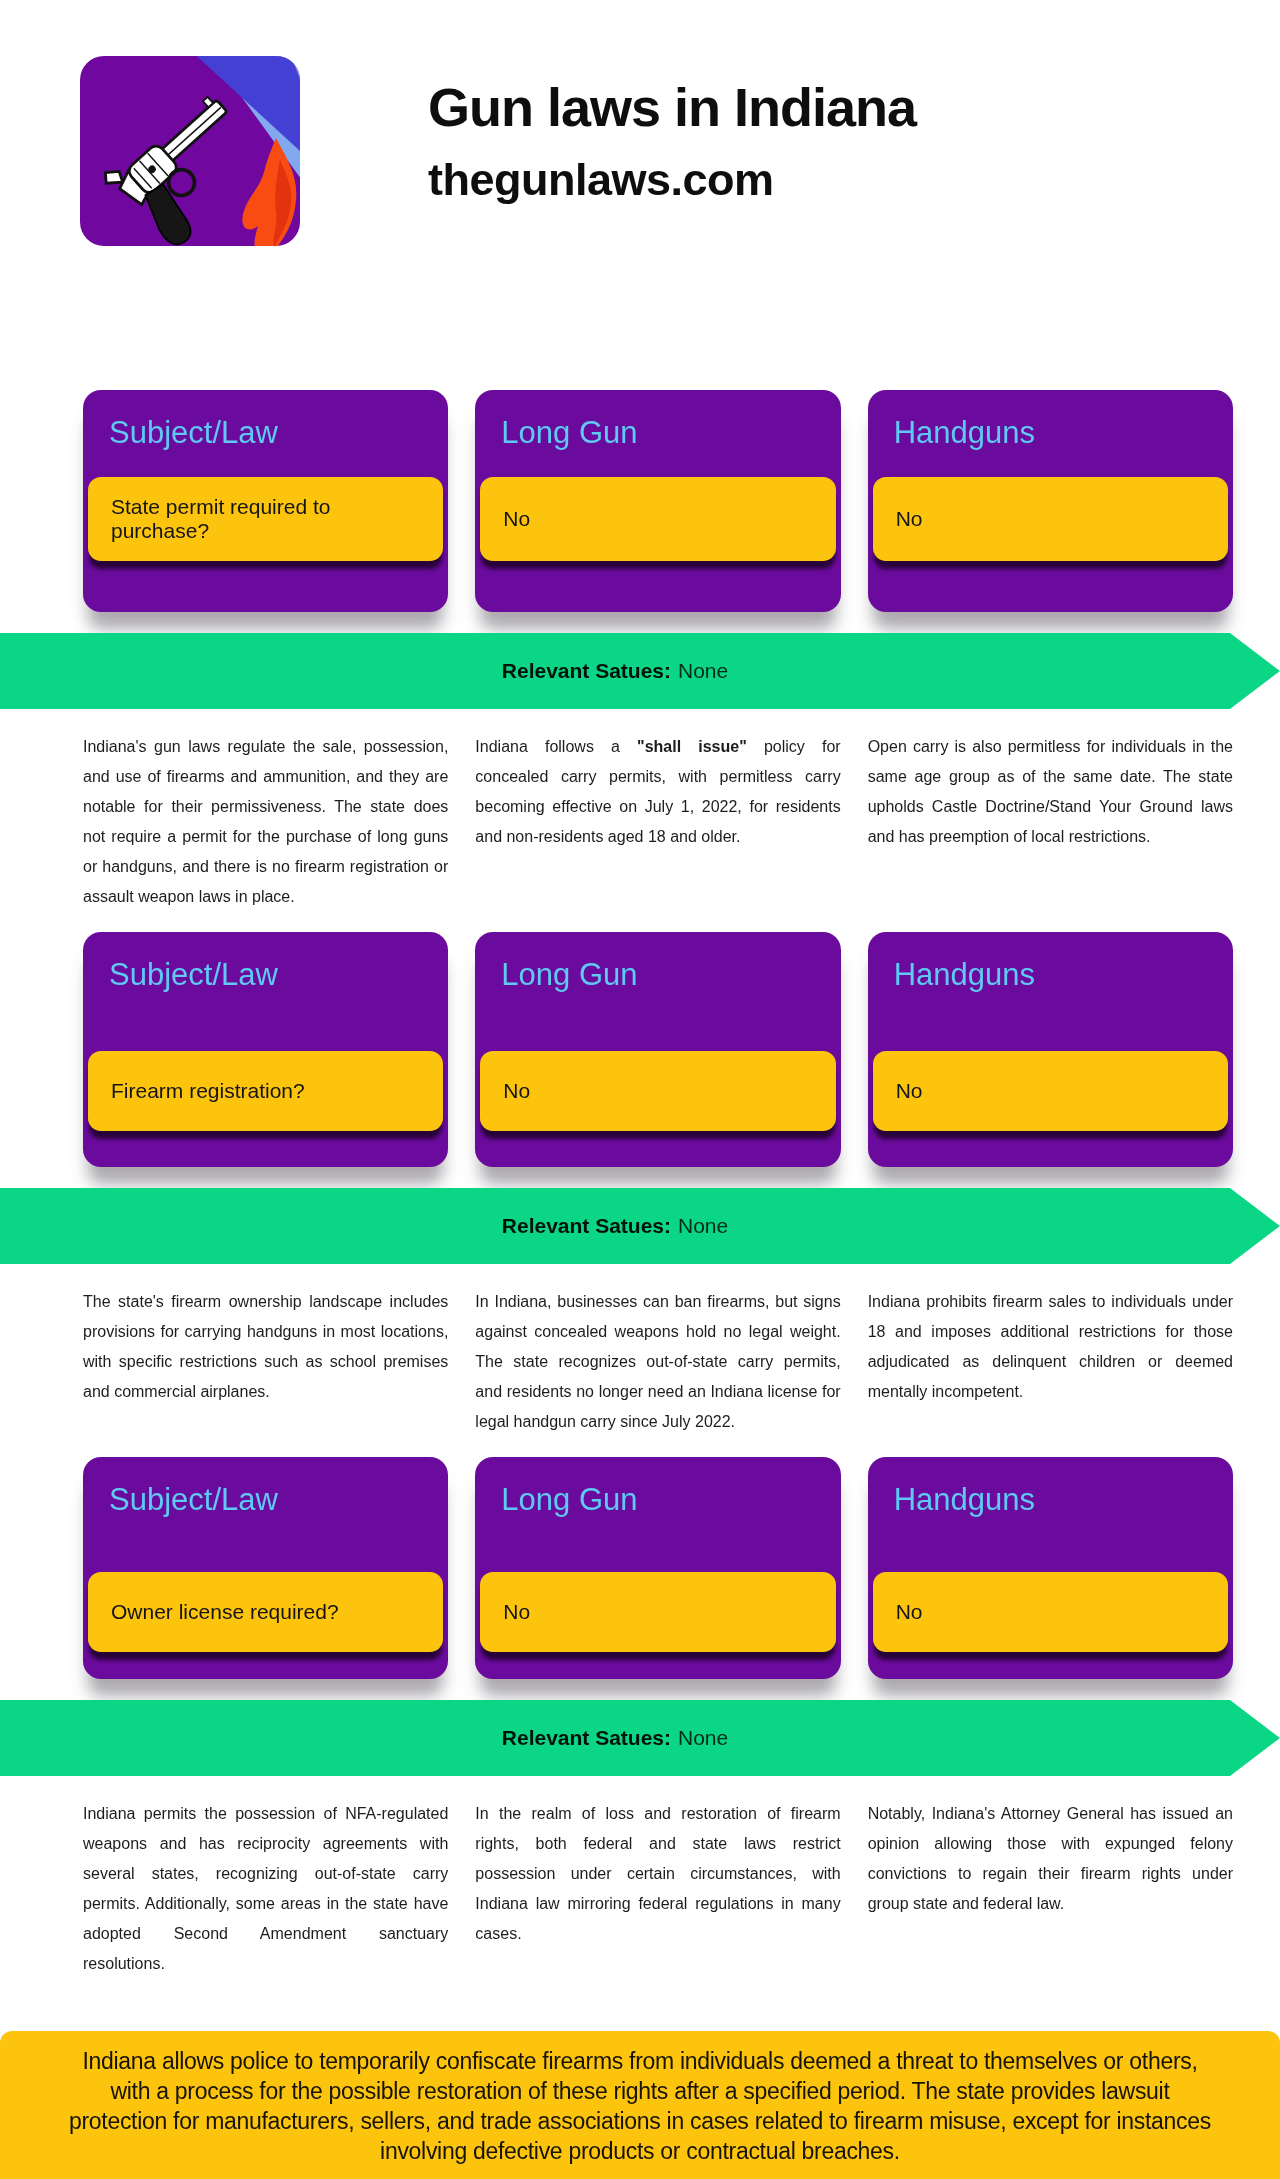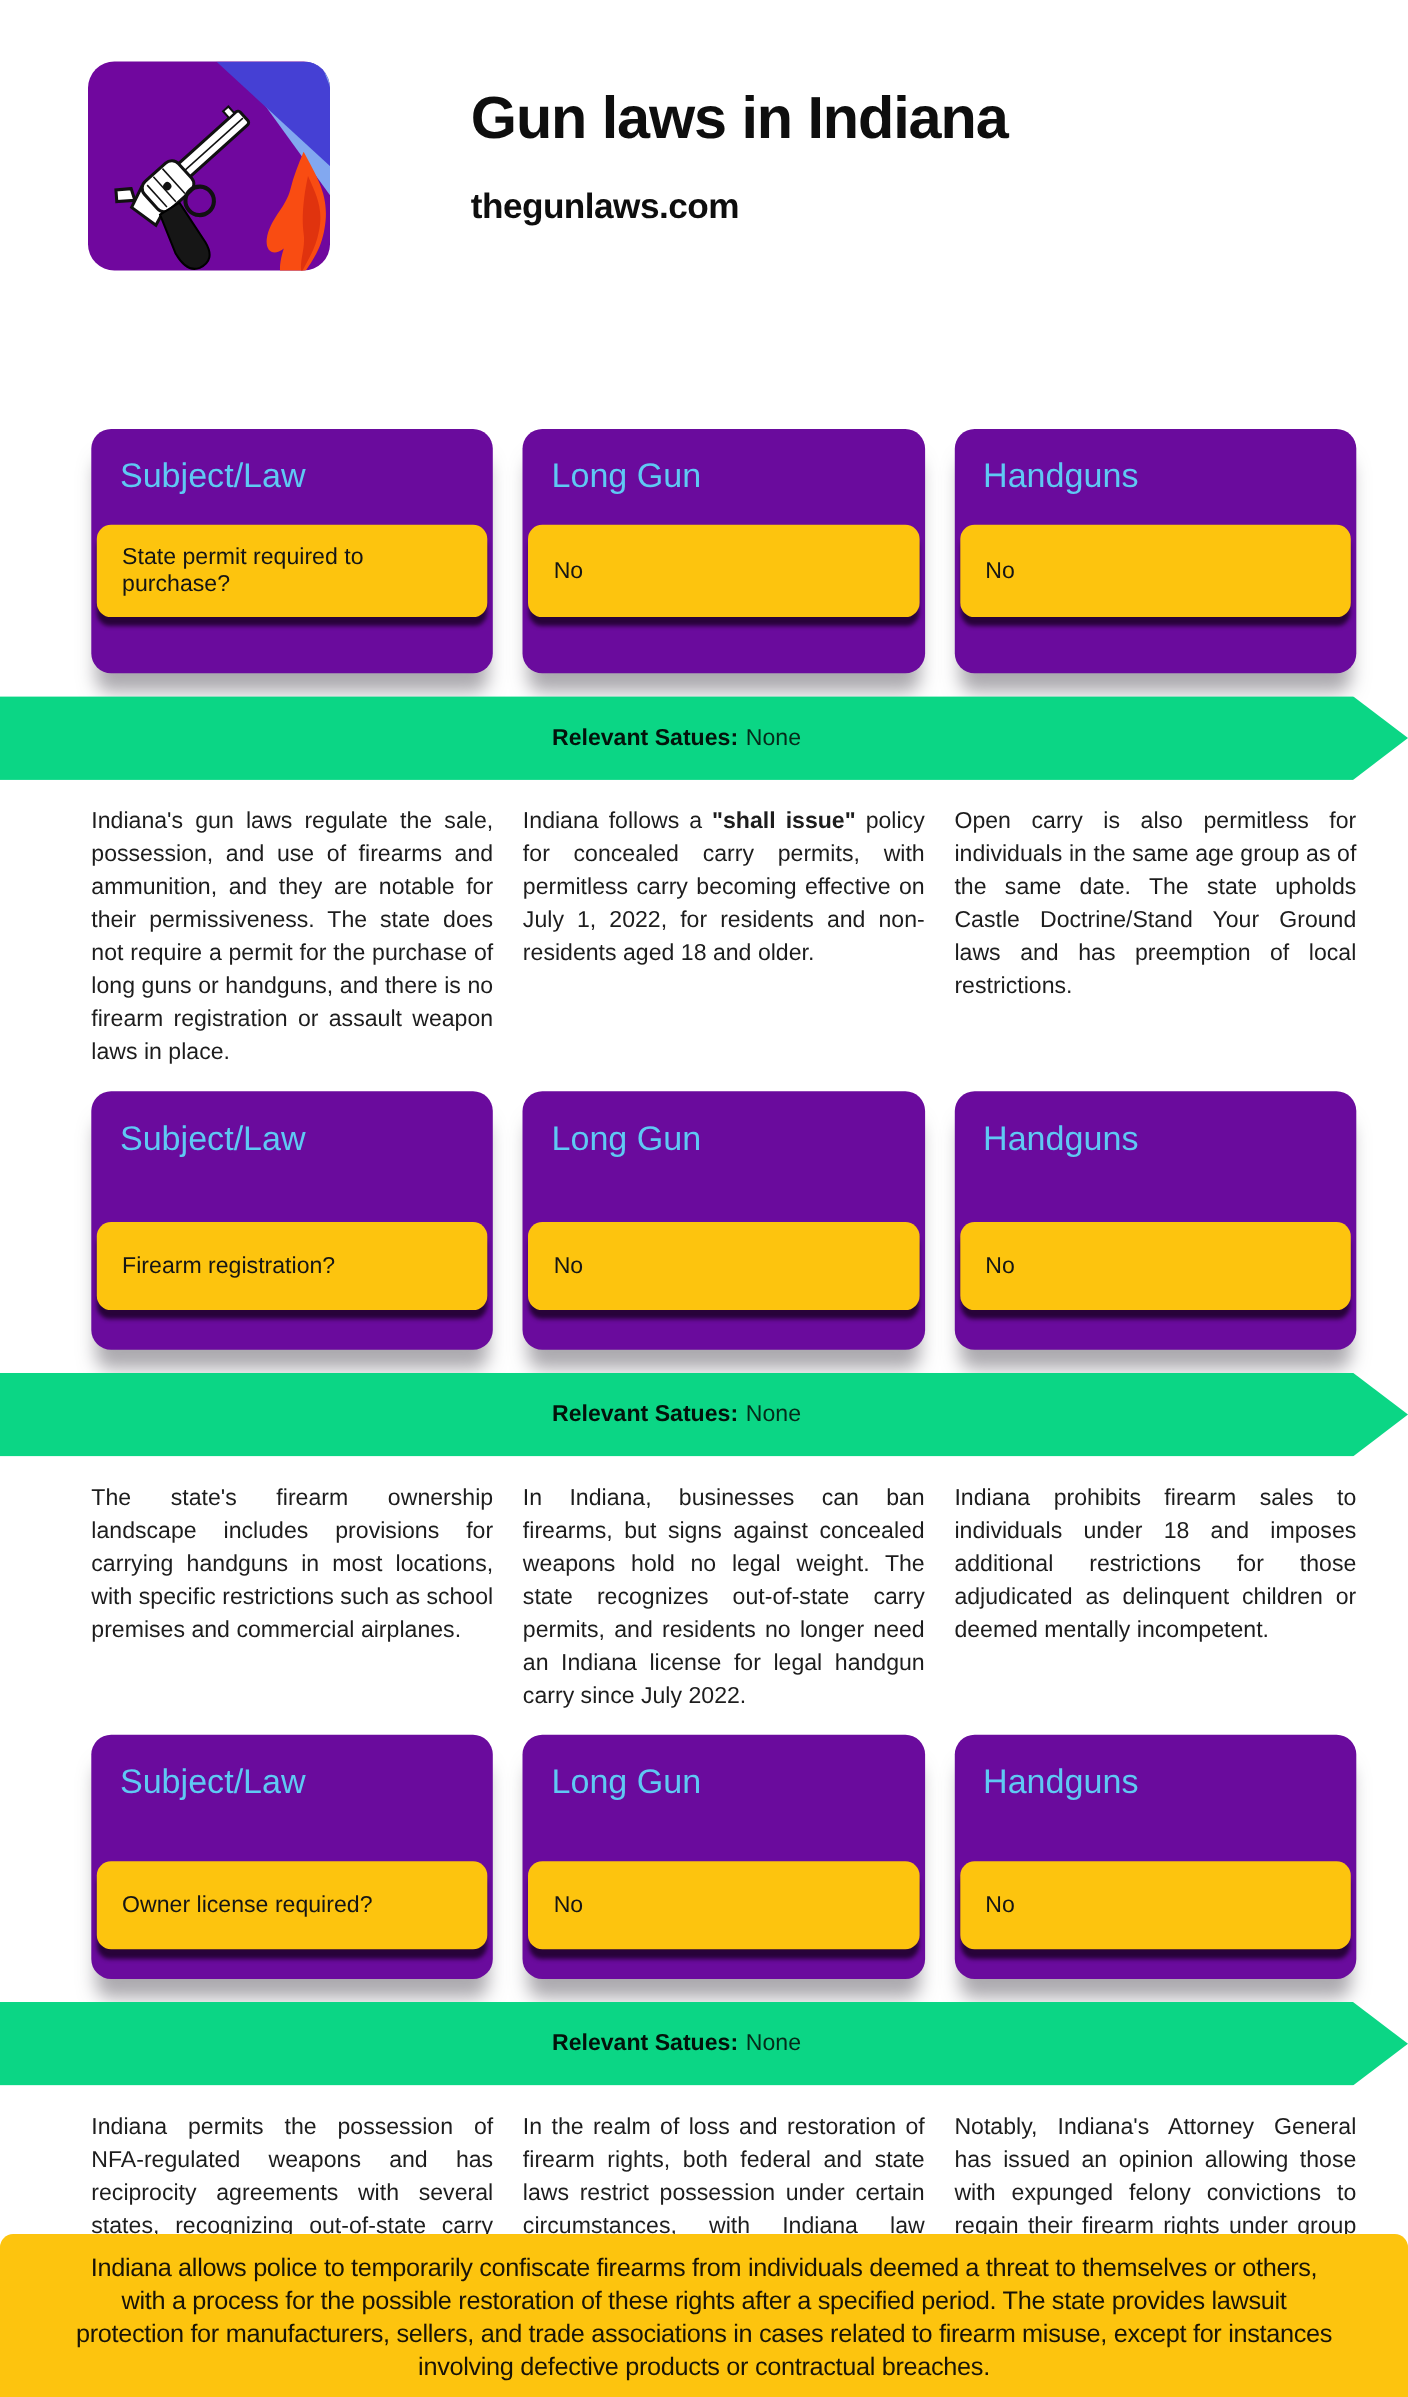--- a/index.html
+++ b/index.html
@@ -10,21 +10,21 @@
   
   .header{display:flex;align-items:flex-start;margin:56px 47px 0 80px;}
   .logo{position:relative;width:220px;height:190px;border-radius:24px;background:#70079e;overflow:hidden;flex:none;}
   .tri{position:absolute;inset:0;}
   .tri-light{background:#82a8f0;clip-path:polygon(60% 0,100% 0,100% 64%);}
   .tri-dark{background:#4540d4;clip-path:polygon(53% 0,96% 0,100% 12%,100% 50%);}
   .flame{position:absolute;right:-8px;bottom:-10px;width:72px;height:118px;}
   .gun{position:absolute;left:2px;top:18px;width:185px;height:185px;}
   .titles{margin-left:128px;padding-top:22px;}
   .page-title{font-size:54px;font-weight:bold;color:#0e0e0e;letter-spacing:-1px;line-height:1.1;margin:0;}
-  .site-name{font-size:32px;font-weight:bold;color:#0e0e0e;letter-spacing:-0.5px;margin-top:32px;}
+  .site-name{font-size:45px;font-weight:bold;color:#0e0e0e;letter-spacing:-0.5px;margin-top:17px;}
   
   .grid{display:grid;grid-template-columns:repeat(3,1fr);gap:27px;margin:0 47px 0 83px;}
   .section-first .cards-grid{margin-top:144px;}
   .section + .section .cards-grid{margin-top:20px;}
   
   .card{background:#6a0b9d;border-radius:18px;position:relative;
         box-shadow:0 22px 16px -5px rgba(90,85,95,0.5);}
   .card-title{color:#5fc9f3;font-size:31px;font-weight:normal;padding:25px 26px 0;}
   .pill{background:#fdc40e;border-radius:13px;margin:0 5px;min-height:84px;
         display:flex;align-items:center;padding:4px 23px;font-size:21px;color:#151515;
@@ -32,21 +32,21 @@
   .row-a .card{height:222px;} .row-a .pill{margin-top:26px;}
   .row-b .card{height:235px;} .row-b .pill{margin-top:58px;min-height:80px;}
   .row-c .card{height:222px;} .row-c .pill{margin-top:54px;min-height:80px;}
   
   .banner{height:76px;background:#0bd685;margin:21px 0 23px 0;
           clip-path:polygon(0 0,calc(100% - 50px) 0,100% 50%,calc(100% - 50px) 100%,0 100%);
           display:flex;align-items:center;justify-content:center;padding-right:50px;
           font-size:21px;color:#052b1a;}
   .banner b{color:#03130b;margin-right:7px;}
   
-  .textgrid p{margin:0;font-size:21px;line-height:30px;text-align:justify;color:#1d1d1d;}
+  .textgrid p{margin:0;font-size:16px;line-height:30px;text-align:justify;color:#1d1d1d;}
   
   .footer{position:absolute;left:0;right:0;bottom:0;background:#fdc40e;border-radius:12px 12px 0 0;
           padding:15px 62px 13px;box-sizing:border-box;text-align:center;
           font-size:23px;line-height:30px;color:#181307;letter-spacing:-0.3px;}
 </style>
 </head>
 <body>
 
 <div class="header">
   <div class="logo">

